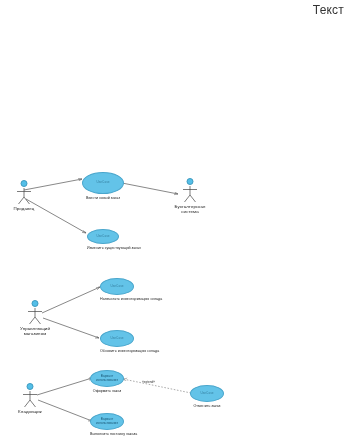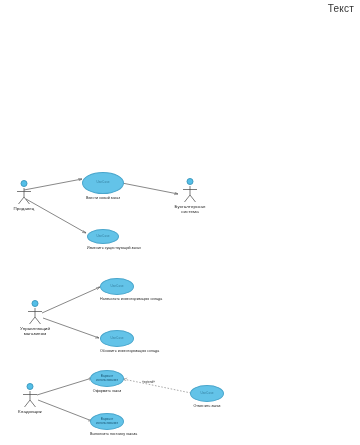--- a/index.html
+++ b/index.html
@@ -10,22 +10,22 @@
     color:#222;
     overflow:hidden;
     position:relative;
   }
   #canvas{position:absolute;left:0;top:0;width:360px;height:445px;}
   svg.wires{position:absolute;left:0;top:0;width:360px;height:445px;pointer-events:none;}
 
   
   .corner-text{
     position:absolute;
-    right:6px;top:3px;
-    font-size:10px;
+    right:16px;top:3px;
+    font-size:12px;
     color:#333;
     letter-spacing:.2px;
     white-space:nowrap;
   }
 
   
   .actor{position:absolute;width:60px;text-align:center;}
   .actor .stick{position:relative;width:60px;height:26px;margin:0 auto;}
   .actor .head{
     position:absolute;left:50%;top:0;transform:translateX(-50%);

